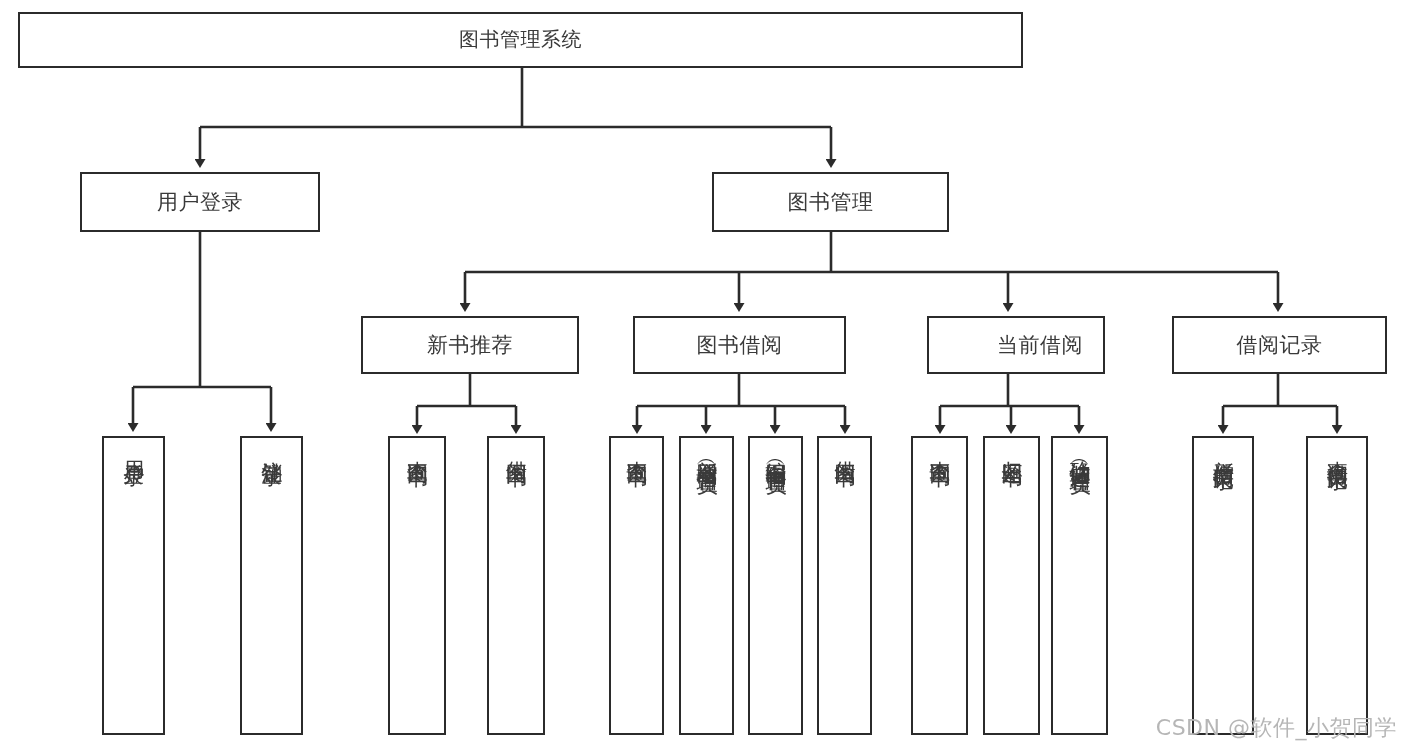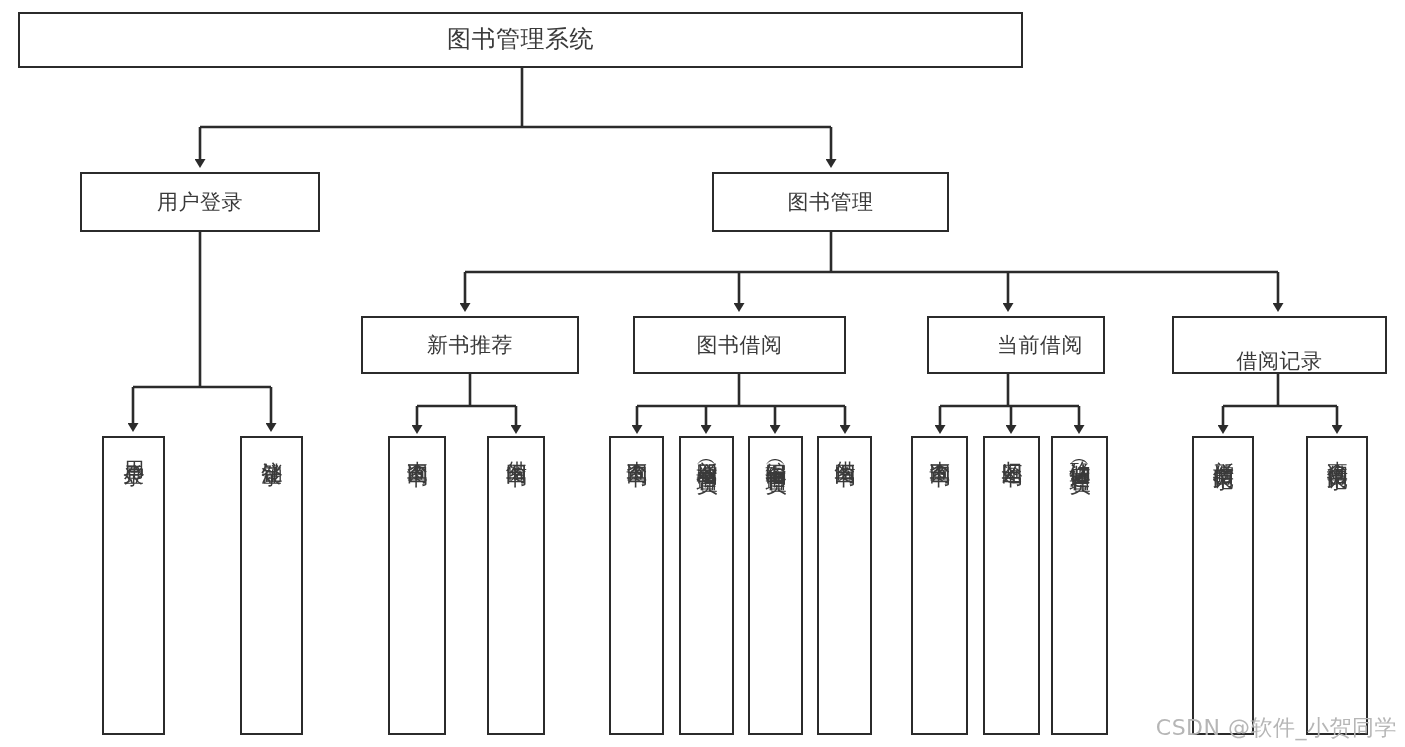--- a/index.html
+++ b/index.html
@@ -40,21 +40,21 @@
   .node .label {
     text-align: center;
     line-height: 1.06;
     letter-spacing: 0.5px;
   }
   
   .node.h .label {
     writing-mode: horizontal-tb;
     font-size: 21px;
   }
-  .node.root .label { font-size: 24px; }
+  .node.root .label { font-size: 20px; }
   
   .node.v {
     align-items: flex-start;
     padding-top: 6px;
   }
   .node.v .label {
     writing-mode: vertical-rl;
     text-orientation: upright;
     font-size: 21px;
     line-height: 1.0;
@@ -144,21 +144,21 @@
   </div>
 
   <div class="node h" style="left:633px; top:316px; width:213px; height:58px;">
     <span class="label">图书借阅</span>
   </div>
 
   <div class="node h" style="left:927px; top:316px; width:178px; height:58px;padding-left:48px;">
     <span class="label">当前借阅</span>
   </div>
 
-  <div class="node h" style="left:1172px; top:316px; width:215px; height:58px;align-items:flex-end;">
+  <div class="node h" style="left:1172px; top:316px; width:215px; height:58px;">
     <span class="label">借阅记录</span>
   </div>
 
   <div class="node v" style="left:102px; top:436px; width:63px; height:299px;">
     <span class="label">用户登录</span>
   </div>
 
   <div class="node v" style="left:240px; top:436px; width:63px; height:299px;">
     <span class="label">注销登录</span>
   </div>

